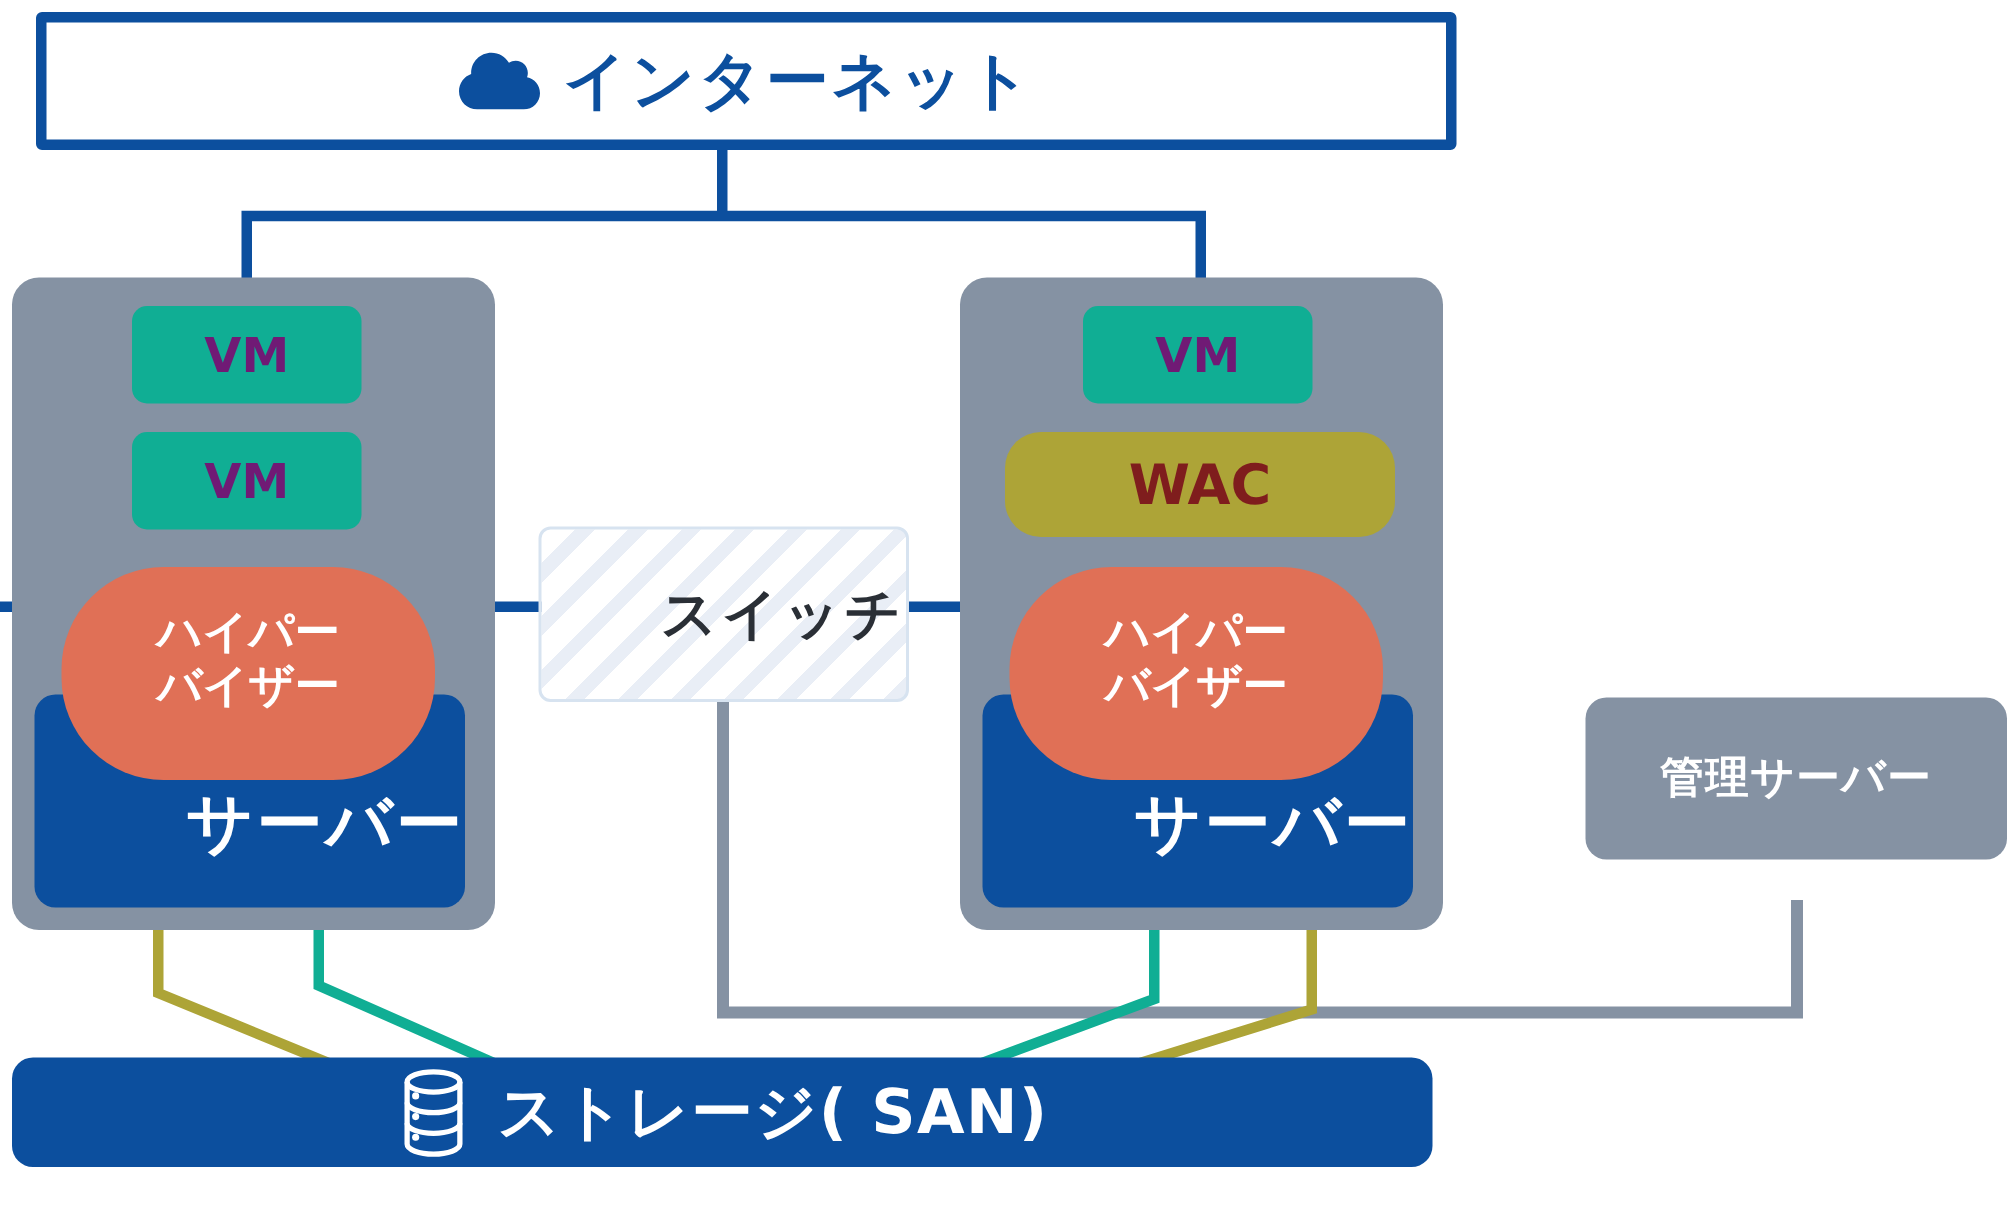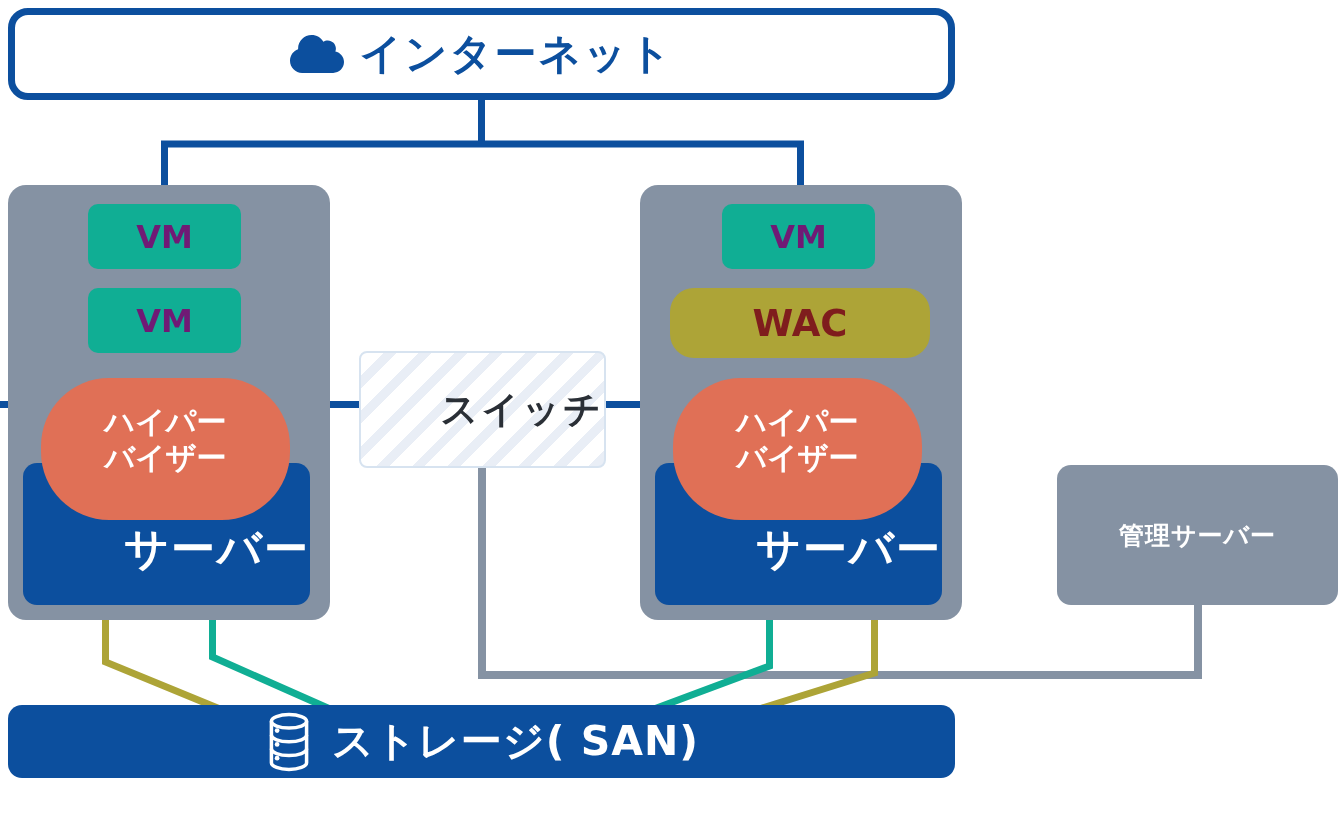--- a/index.html
+++ b/index.html
@@ -5,22 +5,22 @@
   html,body{margin:0;padding:0;background:#ffffff;}
   .canvas{
     position:relative;width:1341px;height:815px;background:#ffffff;overflow:hidden;
     font-family:"DejaVu Sans","Liberation Sans",sans-serif;
   }
   .abs{position:absolute;box-sizing:border-box;}
   .lines{position:absolute;left:0;top:0;z-index:1;}
   .node{display:flex;align-items:center;justify-content:center;}
 
   
-  .internet{left:8px;top:8px;width:947px;height:92px;background:#fff;
-    border:7px solid #0C4F9E;border-radius:20px;z-index:2;gap:16px;}
+  .internet{left:24px;top:8px;width:947px;height:92px;background:#fff;
+    border:7px solid #0C4F9E;border-radius:4px;z-index:2;gap:16px;}
   .internet .lbl{color:#0C4F9E;font-weight:bold;font-size:42px;letter-spacing:2px;}
 
   
   .group{background:#8592A3;border-radius:18px;z-index:2;}
   .group-left{left:8px;top:185px;width:322px;height:435px;}
   .group-right{left:640px;top:185px;width:322px;height:435px;}
 
   .vm{background:#10AE94;border-radius:10px;z-index:3;color:#701a75;font-weight:bold;font-size:32px;}
   .vm1L{left:88px;top:204px;width:153px;height:65px;}
   .vm2L{left:88px;top:288px;width:153px;height:65px;}
@@ -39,22 +39,22 @@
   .hypL{left:41px;top:378px;width:249px;height:142px;}
   .hypR{left:673px;top:378px;width:249px;height:142px;}
   .hyp span{display:block;}
 
   
   .switch{left:359px;top:351px;width:247px;height:117px;border:2px solid #D7E3F0;border-radius:8px;
     z-index:3;background:repeating-linear-gradient(135deg,#ffffff 0 16px,#E9EEF6 16px 25px);
     color:#2A2F36;font-weight:bold;font-size:37px;letter-spacing:3px;justify-content:flex-end;}
 
   
-  .mgmt{left:1057px;top:465px;width:281px;height:140px;background:#8592A3;border-radius:14px;
-    z-index:2;color:#fff;font-weight:bold;font-size:25px;letter-spacing:1px;}
+  .mgmt{left:1057px;top:465px;width:281px;height:108px;background:#8592A3;border-radius:14px;
+    z-index:2;color:#fff;font-weight:bold;font-size:29px;letter-spacing:1px;}
 
   
   .storage{left:8px;top:705px;width:947px;height:73px;background:#0C4F9E;border-radius:14px;
     z-index:2;color:#fff;font-weight:bold;font-size:41px;letter-spacing:1px;gap:18px;}
 
   .icon{display:inline-flex;align-items:center;}
 </style>
 </head>
 <body>
 

